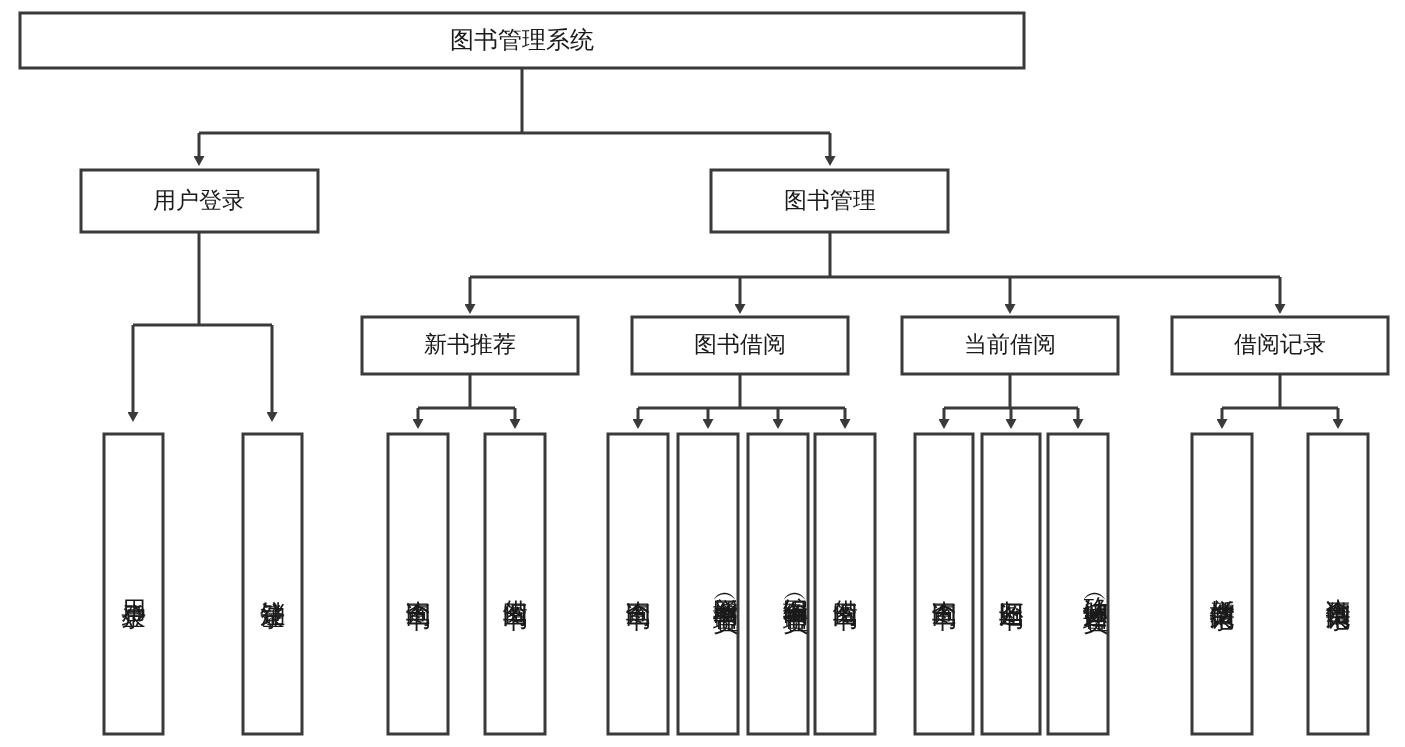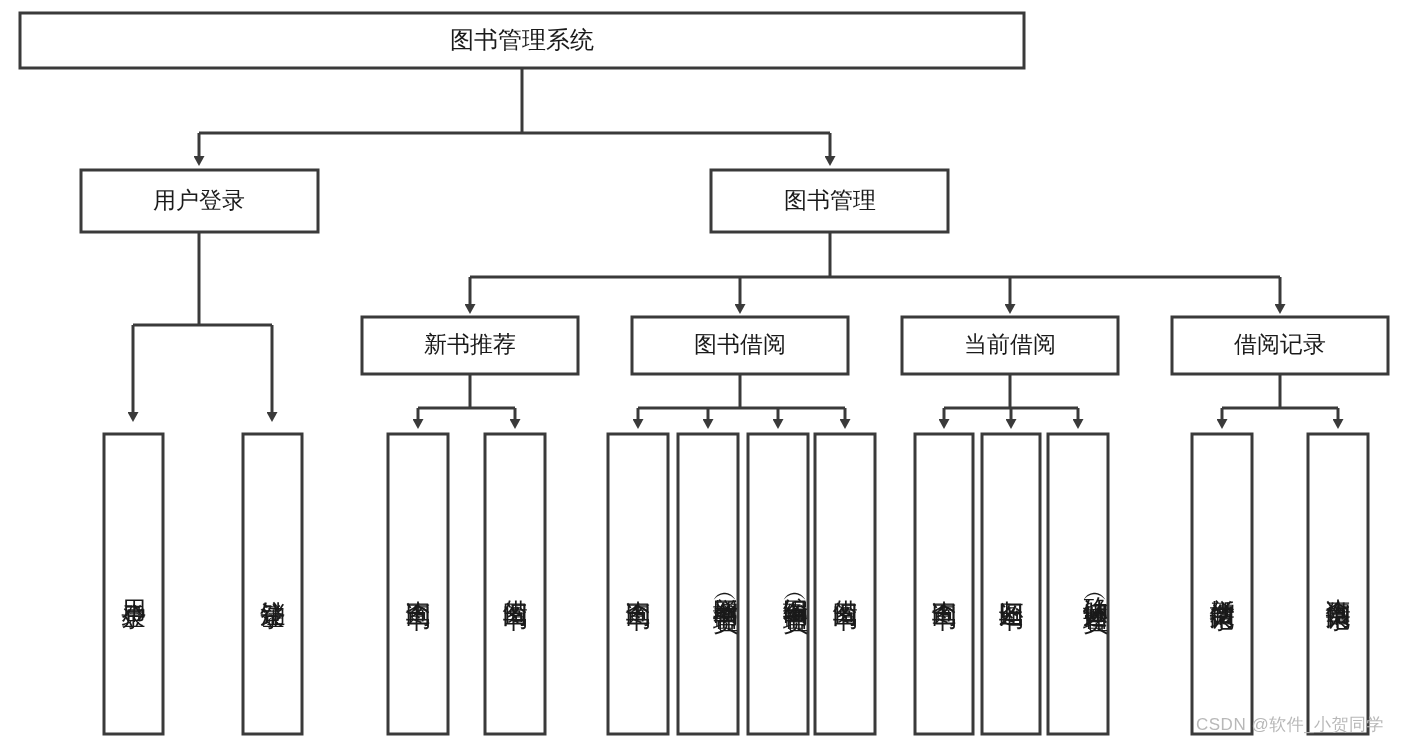--- a/index.html
+++ b/index.html
@@ -194,15 +194,14 @@
   <div class="v-label" style="left:608px; top:434px; width:60px; height:300px; display:flex; align-items:center; justify-content:center;">查询图书</div>
   <div class="v-label" style="left:678px; top:441px; width:60px; height:290px; display:flex; align-items:flex-start; justify-content:center;">新增图书（管理员）</div>
   <div class="v-label" style="left:748px; top:441px; width:60px; height:290px; display:flex; align-items:flex-start; justify-content:center;">编辑图书（管理员）</div>
   <div class="v-label" style="left:815px; top:434px; width:60px; height:300px; display:flex; align-items:center; justify-content:center;">借阅图书</div>
   <div class="v-label" style="left:915px; top:434px; width:58px; height:300px; display:flex; align-items:center; justify-content:center;">查询图书</div>
   <div class="v-label" style="left:982px; top:434px; width:58px; height:300px; display:flex; align-items:center; justify-content:center;">归还图书</div>
   <div class="v-label" style="left:1048px; top:441px; width:60px; height:290px; display:flex; align-items:flex-start; justify-content:center;">确认归还（管理员）</div>
   <div class="v-label" style="left:1192px; top:434px; width:60px; height:300px; display:flex; align-items:center; justify-content:center;">新增借阅记录</div>
   <div class="v-label" style="left:1308px; top:434px; width:60px; height:300px; display:flex; align-items:center; justify-content:center;">查询借阅记录</div>
 
-  <div class="watermark">CSDN @软件_小贺同学</div>
 
 </div>
 
 </body></html>

